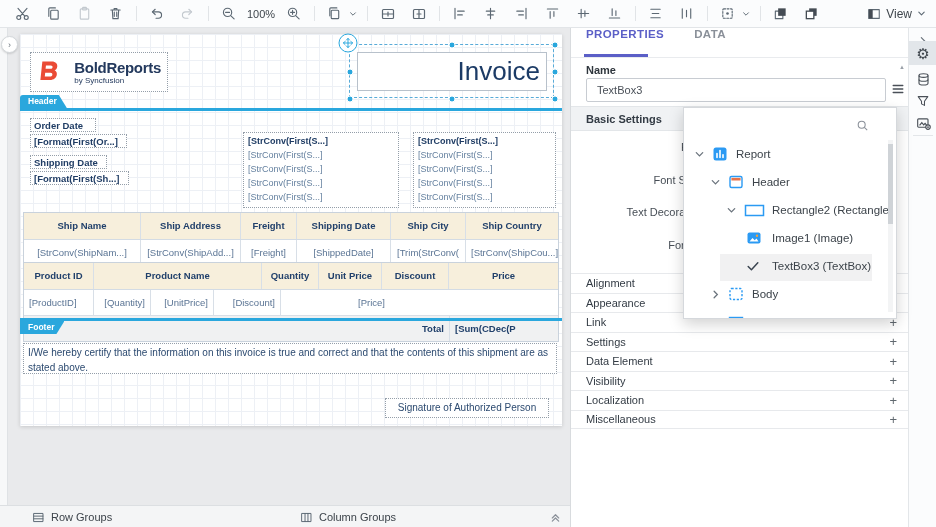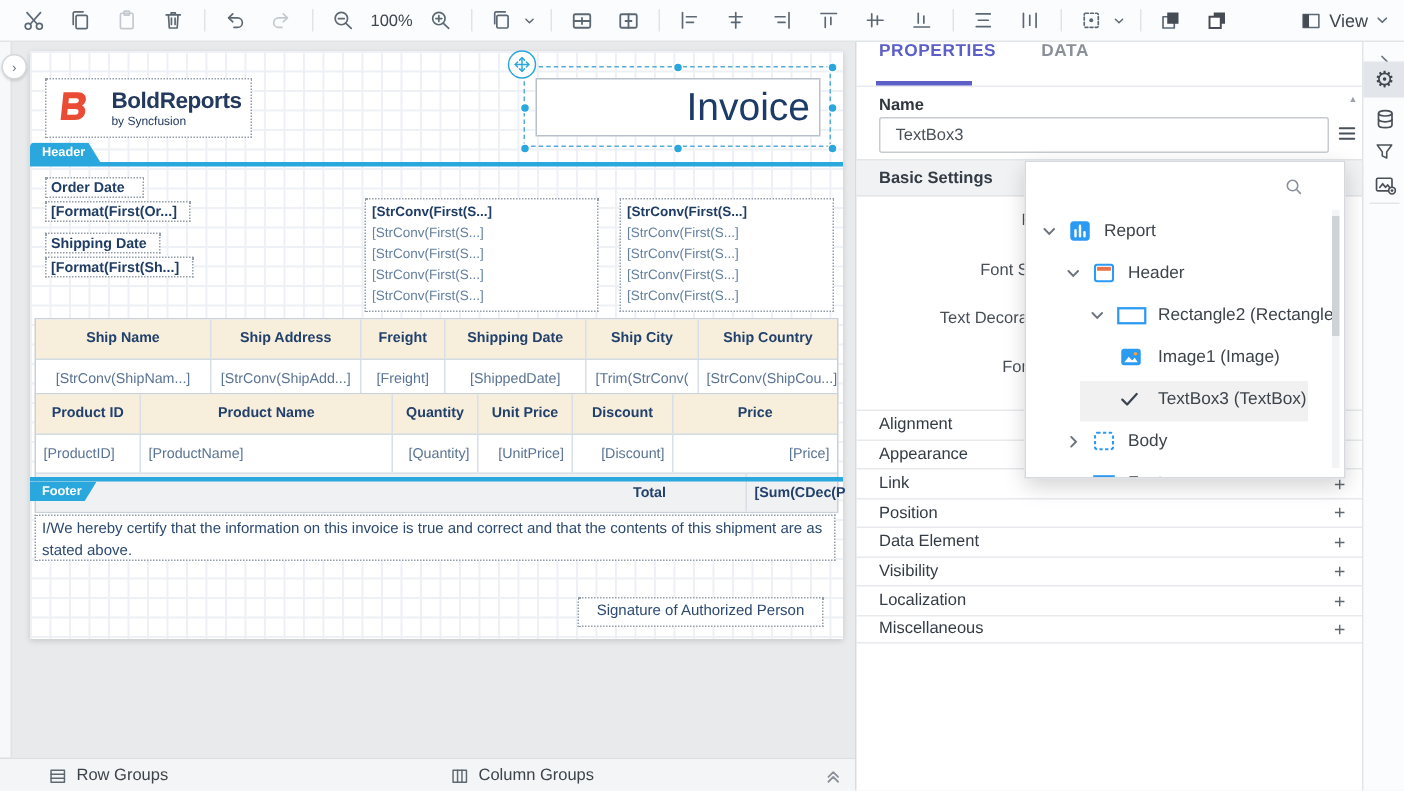--- a/index.html
+++ b/index.html
@@ -65,21 +65,21 @@
   .addr-line-first{font-weight:bold;color:var(--brand-navy);}
 
   
   .tbl{position:absolute;background:#fff;border:1px solid #c9d2dc;}
   .tbl-row{display:flex;}
   .tbl-head{background:var(--table-header-cream);border-bottom:1px solid #d3dbe4;}
   .tbl .cell{border-right:1px solid #d8dfe7;font-size:9.5px;white-space:nowrap;overflow:hidden;padding:4px 5px;flex:0 0 auto;}
   .tbl .cell:last-child{border-right:none;}
   .hcell{font-weight:bold;color:#21406b;text-align:center;line-height:18px;}
   .vcell{color:var(--value-blue);line-height:17px;}
-  .total-row{background:#f0f1f2;border-top:1px solid #d8dfe7;gap:48px;}
+  .total-row{background:#f0f1f2;border-top:1px solid #d8dfe7;}
   .total-lbl{font-weight:bold;color:#21406b;text-align:right;line-height:17px;}
   .total-val{font-weight:bold;color:#21406b;line-height:17px;}
 
   #certify-box{left:3px;top:309px;width:534px;height:31px;font-size:10px;color:#2c4a70;line-height:15px;padding:1px 4px;}
   #signature-box{left:365px;top:364px;width:164px;height:20px;font-size:10px;color:#2c4a70;text-align:center;line-height:18px;}
 
   
   #status-bar{position:absolute;left:0;top:505px;width:570px;height:22px;background:#f4f5f6;border-top:1px solid #dcdfe2;font-size:11px;color:#3c434a;}
   .sb-item{position:absolute;top:0;height:22px;display:flex;align-items:center;gap:6px;}
 
@@ -413,21 +413,20 @@
         <div class="tbl-row tbl-head">
           <div class="cell hcell" style="width:70px">Product ID</div>
           <div class="cell hcell" style="width:168px">Product Name</div>
           <div class="cell hcell" style="width:57px">Quantity</div>
           <div class="cell hcell" style="width:63px">Unit Price</div>
           <div class="cell hcell" style="width:67px">Discount</div>
           <div class="cell hcell" style="width:109px">Price</div>
         </div>
         <div class="tbl-row">
           <div class="cell vcell" style="width:70px">[ProductID]</div>
-          <div class="cell vcell" style="width:168px">[ProductName]</div>
           <div class="cell vcell" style="width:57px;text-align:right">[Quantity]</div>
           <div class="cell vcell" style="width:63px;text-align:right">[UnitPrice]</div>
           <div class="cell vcell" style="width:67px;text-align:right">[Discount]</div>
           <div class="cell vcell" style="width:109px;text-align:right">[Price]</div>
         </div>
         <div class="tbl-row total-row">
           <div class="cell total-lbl" style="width:425px;border-right:none">Total</div>
           <div class="cell total-val" style="width:109px;border-left:1px solid #d8dfe7">[Sum(CDec(P</div>
         </div>
       </div>
@@ -501,21 +500,21 @@
         </div>
       <div class="sect-row">
           <span class="sect-label">Appearance</span>
           <span class="sect-plus">+</span>
         </div>
       <div class="sect-row">
           <span class="sect-label">Link</span>
           <span class="sect-plus">+</span>
         </div>
       <div class="sect-row">
-          <span class="sect-label">Position</span>
+          <span class="sect-label">Settings</span>
           <span class="sect-plus">+</span>
         </div>
       <div class="sect-row">
           <span class="sect-label">Data Element</span>
           <span class="sect-plus">+</span>
         </div>
       <div class="sect-row">
           <span class="sect-label">Visibility</span>
           <span class="sect-plus">+</span>
         </div>

